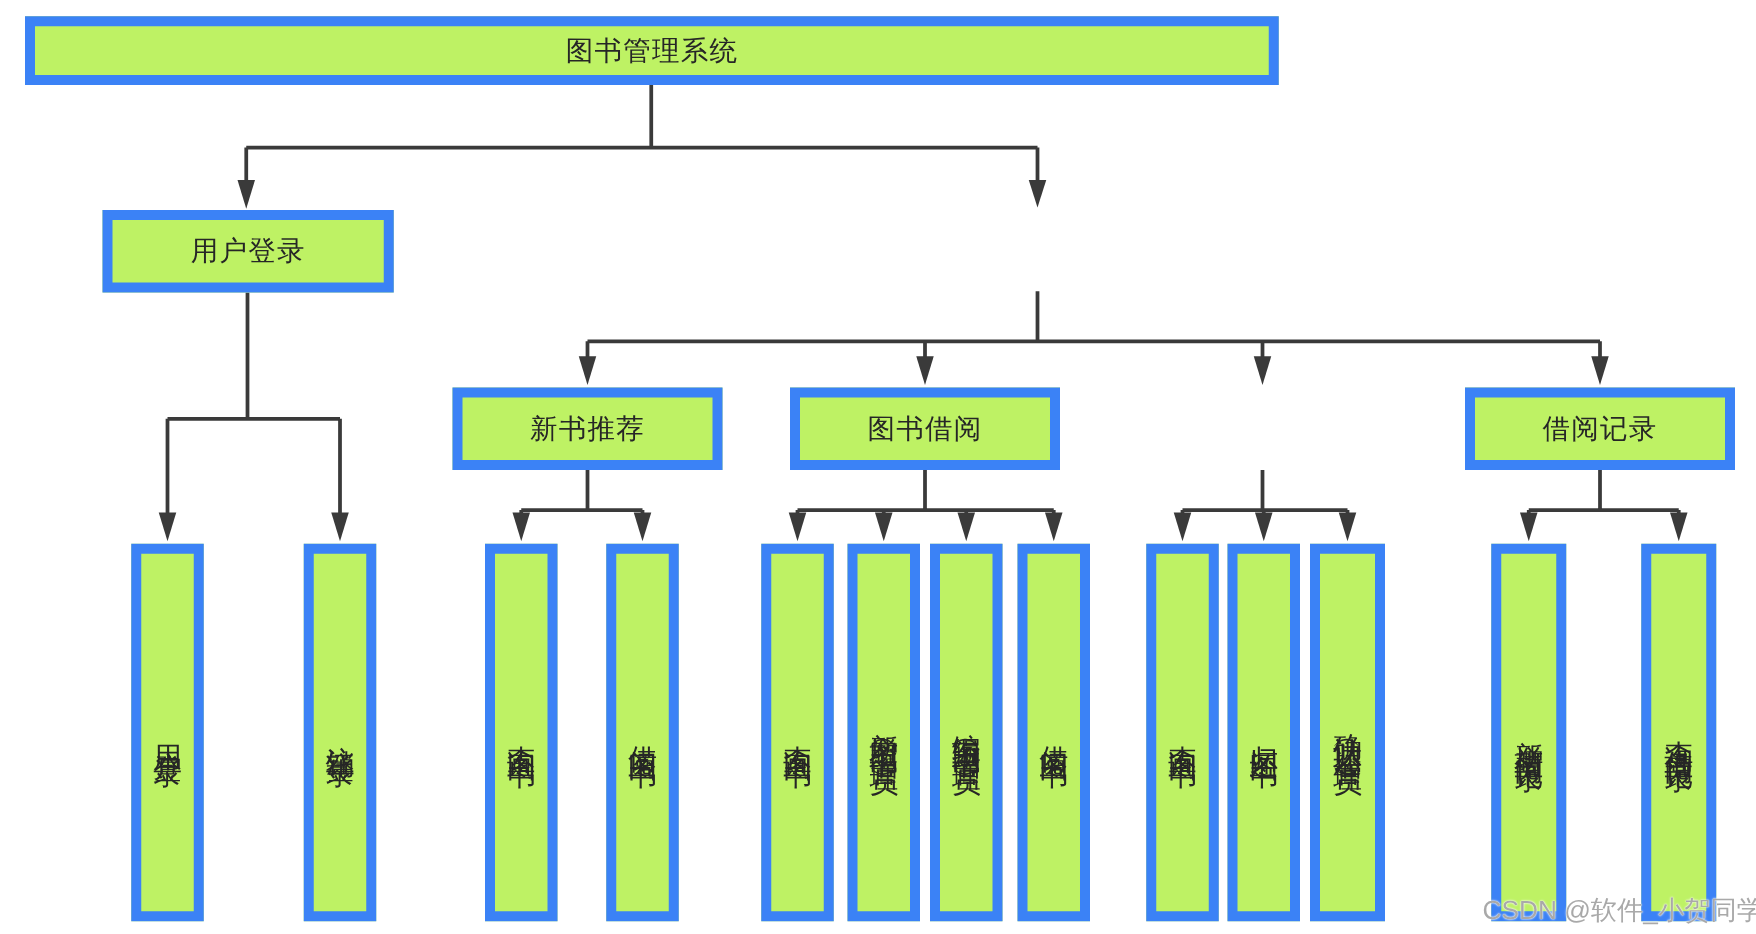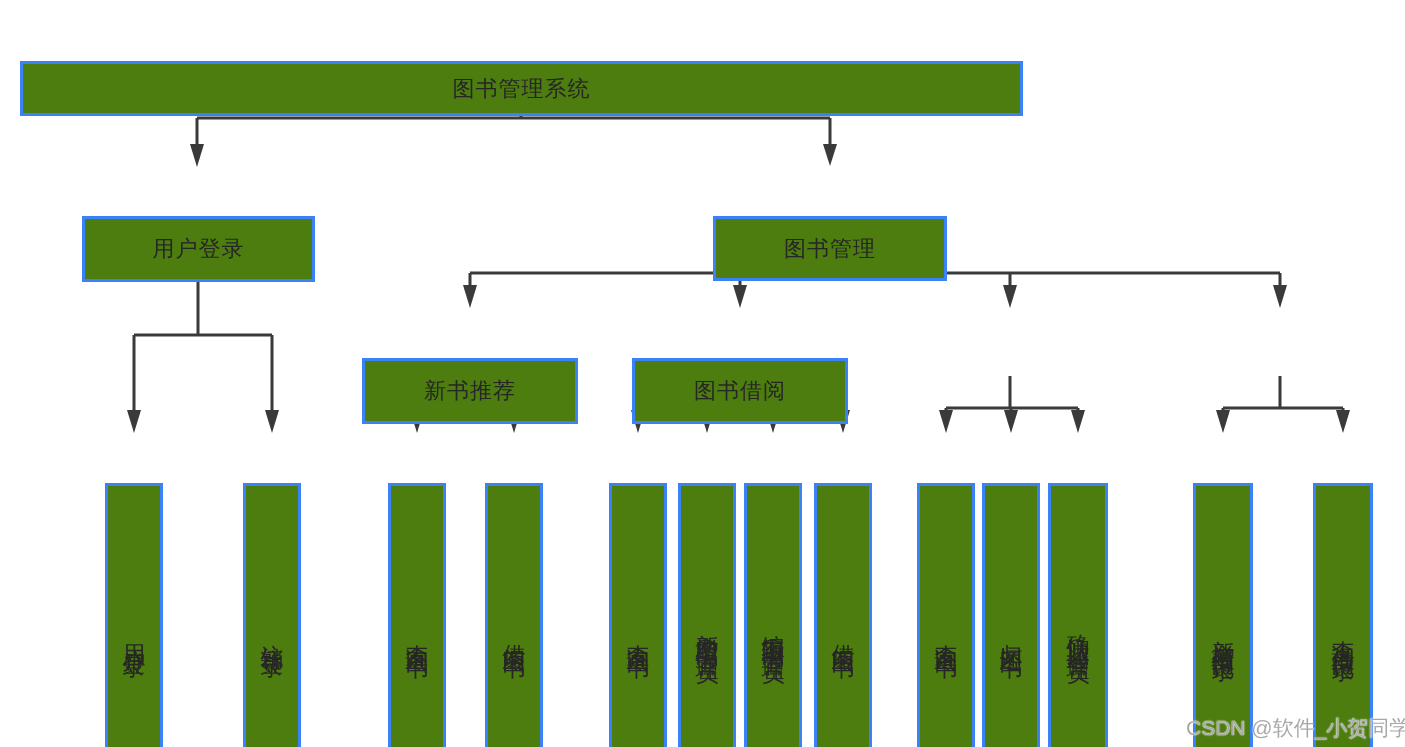--- a/index.html
+++ b/index.html
@@ -24,31 +24,30 @@
   #wires {
     position: absolute;
     left: 0; top: 0;
     width: 1405px;
     height: 747px;
     pointer-events: none;
   }
   .node {
     position: absolute;
     box-sizing: border-box;
-    border: 3px solid #3b82f6;
-    background: #4d7c0f;
+    border: 8px solid #3b82f6;
+    background: #bef264;
     color: #262626;
     display: flex;
     align-items: center;
     justify-content: center;
     font-size: 22px;
     letter-spacing: 1px;
     text-align: center;
     z-index: 2;
-    margin-top: 48px;
   }
   .vnode {
     writing-mode: vertical-rl;
     text-orientation: mixed;
     font-size: 23px;
     letter-spacing: 4px;
     line-height: 1;
     padding: 6px 0;
   }
   .watermark {
@@ -103,24 +102,24 @@
       <polygon points="1004,410 1018,410 1011,433"></polygon>
       <polygon points="1071,410 1085,410 1078,433"></polygon>
       <polygon points="1216,410 1230,410 1223,433"></polygon>
       <polygon points="1336,410 1350,410 1343,433"></polygon>
     </g>
   </svg>
 
   <div class="node" style="left:20px; top:13px; width:1003px; height:55px;">图书管理系统</div>
 
   <div class="node" style="left:82px; top:168px; width:233px; height:66px;">用户登录</div>
-  <div class="node" style="left:713px; top:168px; width:234px; height:65px;">图书管理</div>
 
   <div class="node" style="left:632px; top:310px; width:216px; height:66px;">图书借阅</div>
   <div class="node" style="left:362px; top:310px; width:216px; height:66px;">新书推荐</div>
+  <div class="node" style="left:1172px; top:310px; width:216px; height:66px;">借阅记录</div>
 
   <div class="node vnode" style="left:105px; top:435px; width:58px; height:302px;">用户登录</div>
   <div class="node vnode" style="left:243px; top:435px; width:58px; height:302px;">注销登录</div>
 
   <div class="node vnode" style="left:388px; top:435px; width:58px; height:302px;">查询图书</div>
   <div class="node vnode" style="left:485px; top:435px; width:58px; height:302px;">借阅图书</div>
 
   <div class="node vnode" style="left:609px; top:435px; width:58px; height:302px;">查询图书</div>
   <div class="node vnode" style="left:678px; top:435px; width:58px; height:302px;">新增图书（管理员）</div>
   <div class="node vnode" style="left:744px; top:435px; width:58px; height:302px;">编辑图书（管理员）</div>

